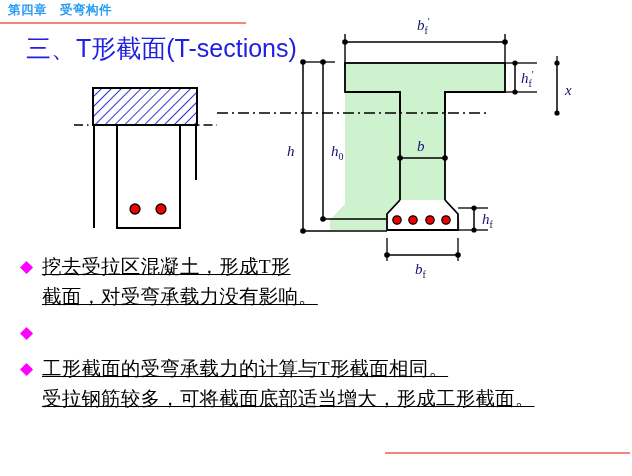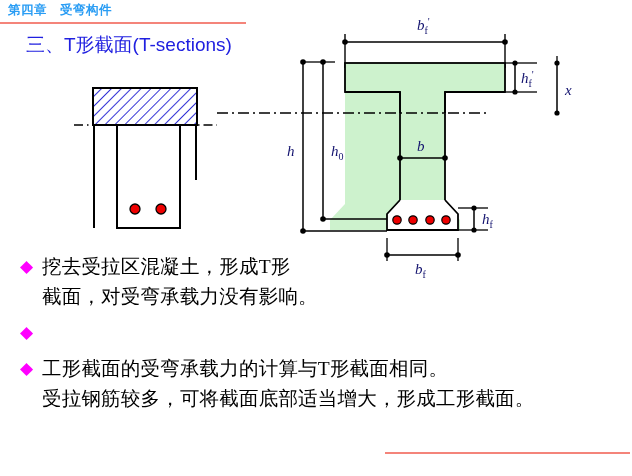--- a/index.html
+++ b/index.html
@@ -38,21 +38,21 @@
     height: 2px;
     background: #f4847a;
   }
 
   
   #slide-title {
     position: absolute;
     left: 26px;
     top: 32px;
     font-family: "Liberation Sans", sans-serif;
-    font-size: 19px;
+    font-size: 25px;
     color: #2020e0;
     white-space: nowrap;
   }
 
   
   #fig-left {
     position: absolute;
     left: 60px;
     top: 70px;
     width: 190px;
@@ -90,21 +90,21 @@
     text-align: left;
     padding-left: 2px;
   }
   .bullet-text {
     font-family: "Liberation Serif", "DejaVu Serif", serif;
     font-size: 19.5px;
     line-height: 30px;
     color: #000000;
     letter-spacing: 0.2px;
   }
-  .bullet-text .ln { display: block; }
+  .bullet-text .ln { display: block; text-decoration: underline; }
   .bullet-text .ln.indent { text-indent: 0; }
 
   
   #footer-rule {
     position: absolute;
     left: 385px;
     top: 452px;
     width: 245px;
     height: 2px;
     background: #f4847a;

